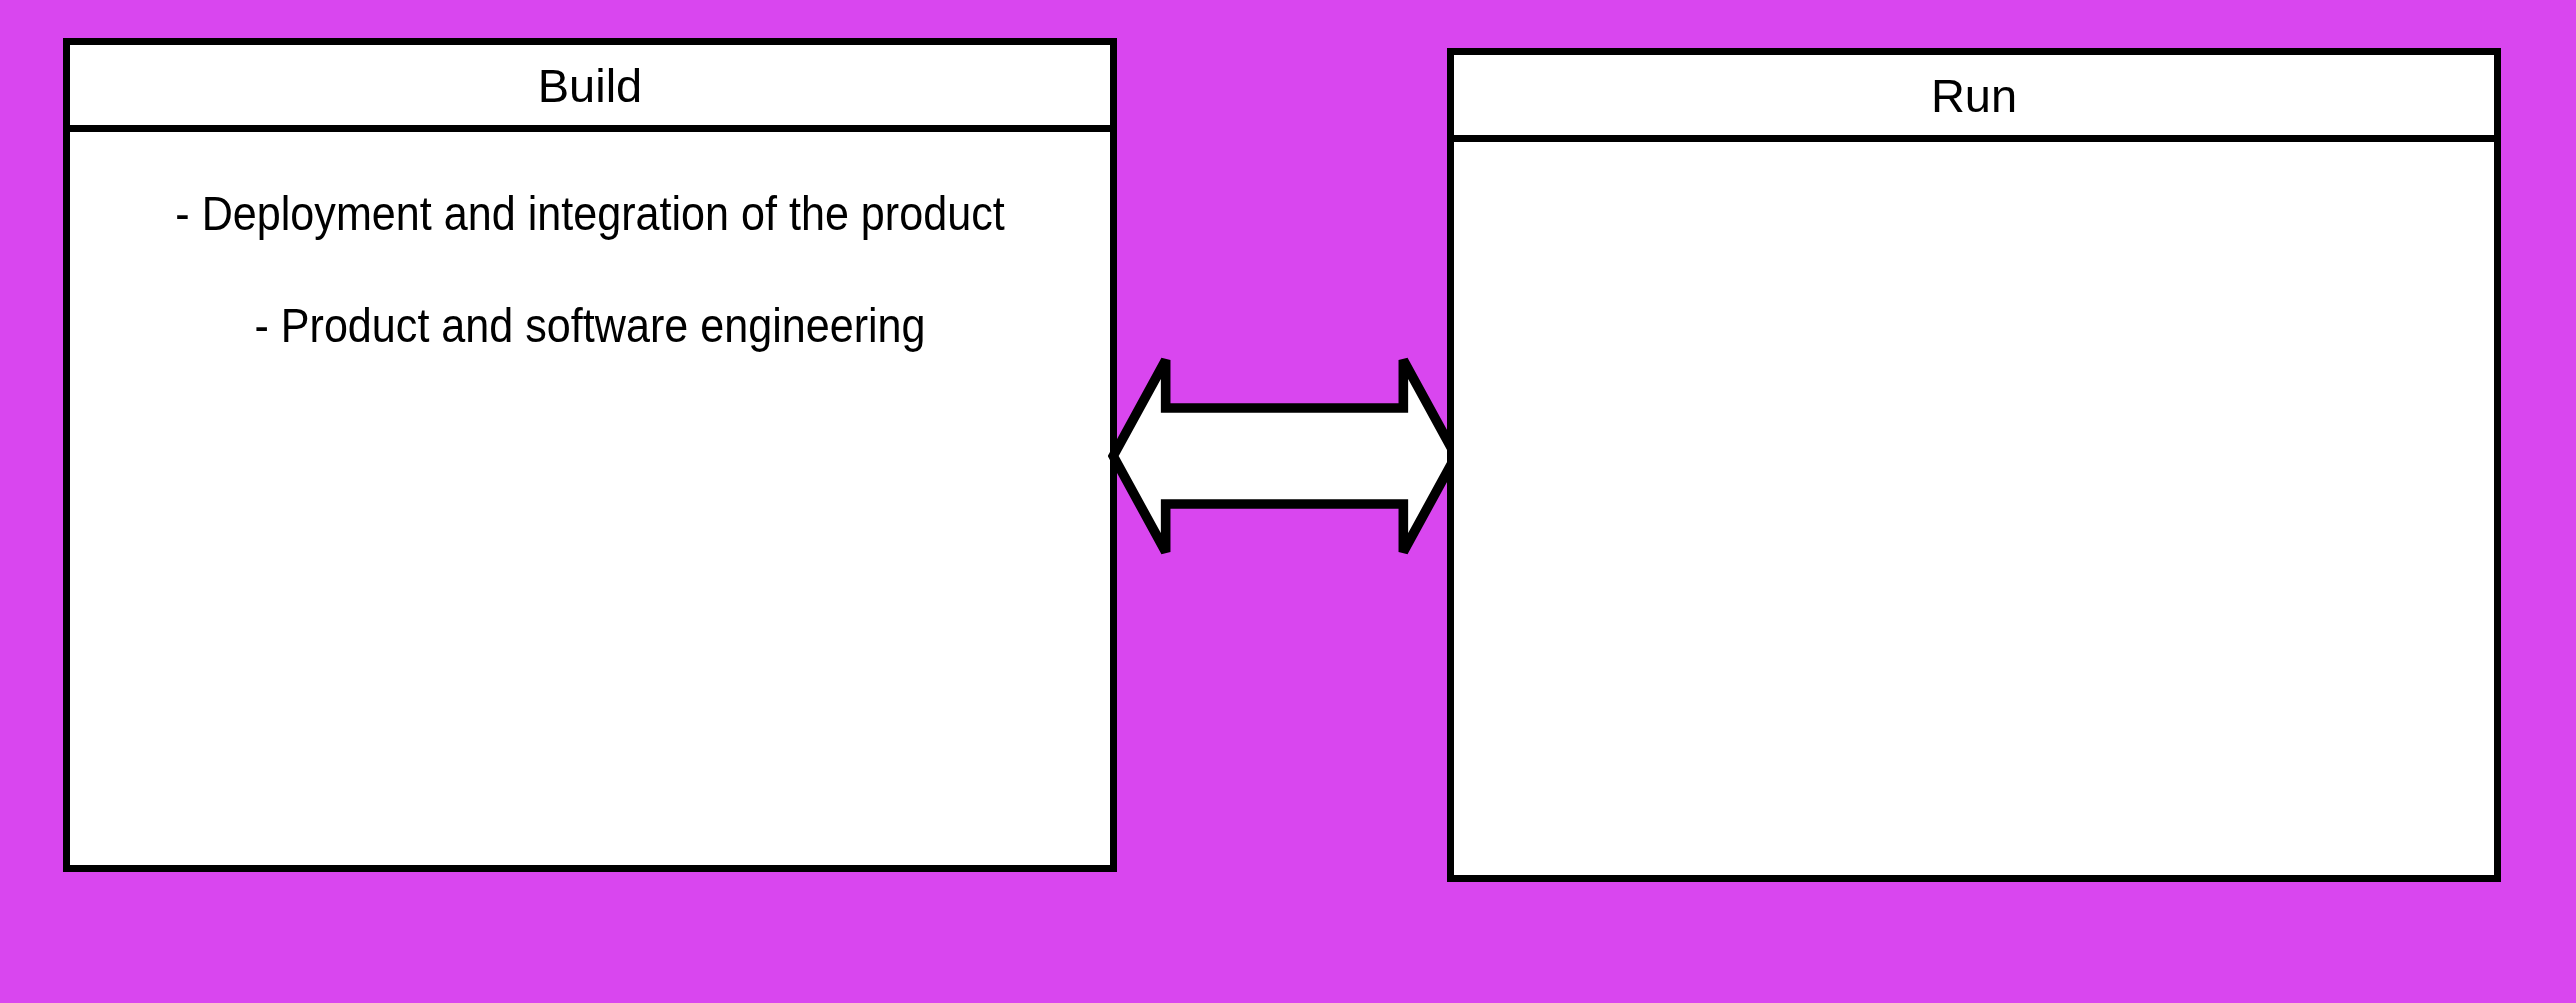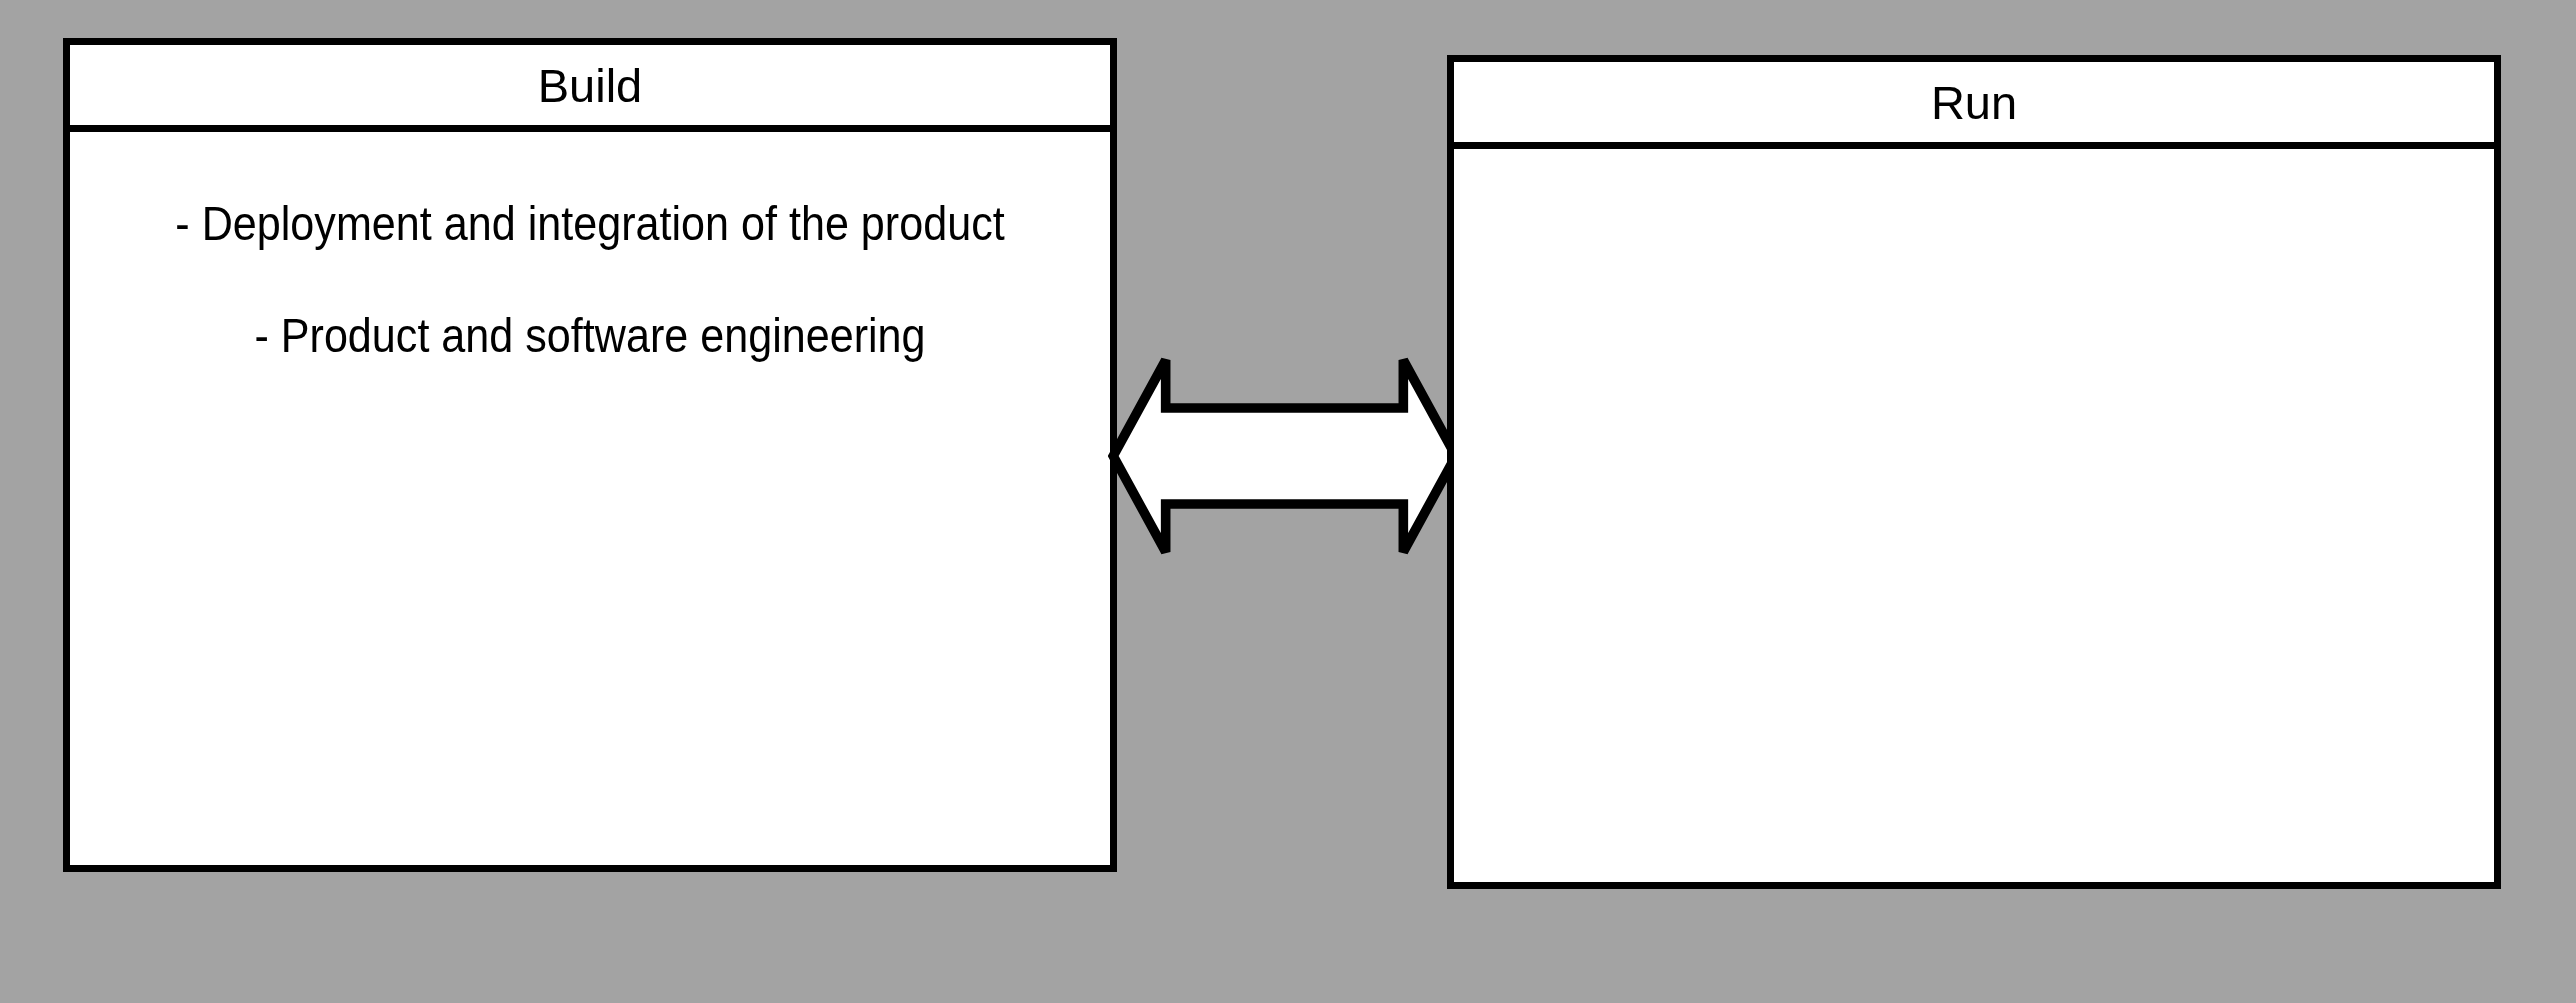--- a/index.html
+++ b/index.html
@@ -4,36 +4,36 @@
 <style>
   html, body {
     margin: 0;
     padding: 0;
     background: #ffffff;
   }
   #canvas {
     position: relative;
     width: 2576px;
     height: 1003px;
-    background: #a3a3a3;
+    background: #d946ef;
     overflow: hidden;
     font-family: "Liberation Sans", sans-serif;
   }
 
   
   .uml-box {
     position: absolute;
     box-sizing: border-box;
     background: #ffffff;
     border: 7.9px solid #000000;
     display: flex;
     flex-direction: column;
   }
   #box-build { left: 63px;   top: 38px; width: 1054px; height: 834px; }
-  #box-run   { left: 1447px; top: 55px; width: 1054px; height: 834px; }
+  #box-run   { left: 1447px; top: 48px; width: 1054px; height: 834px; }
 
   .box-header {
     box-sizing: border-box;
     height: 87px;
     border-bottom: 7.9px solid #000000;
     display: flex;
     align-items: center;
     justify-content: center;
     flex: 0 0 auto;
   }
@@ -49,21 +49,21 @@
   .box-body {
     flex: 1 1 auto;
     position: relative;
     padding: 0;
   }
 
   .bullet-list {
     position: absolute;
     left: 0;
     right: 0;
-    margin: 16px;
+    margin: 6px;
     padding: 0;
     list-style: none;
   }
   #list-build { top: 47px; }
   #list-run   { top: 38px; }
 
   .bullet-item {
     font-family: "Liberation Sans Narrow", "Liberation Sans", sans-serif;
     font-stretch: condensed;
     font-size: 49px;

